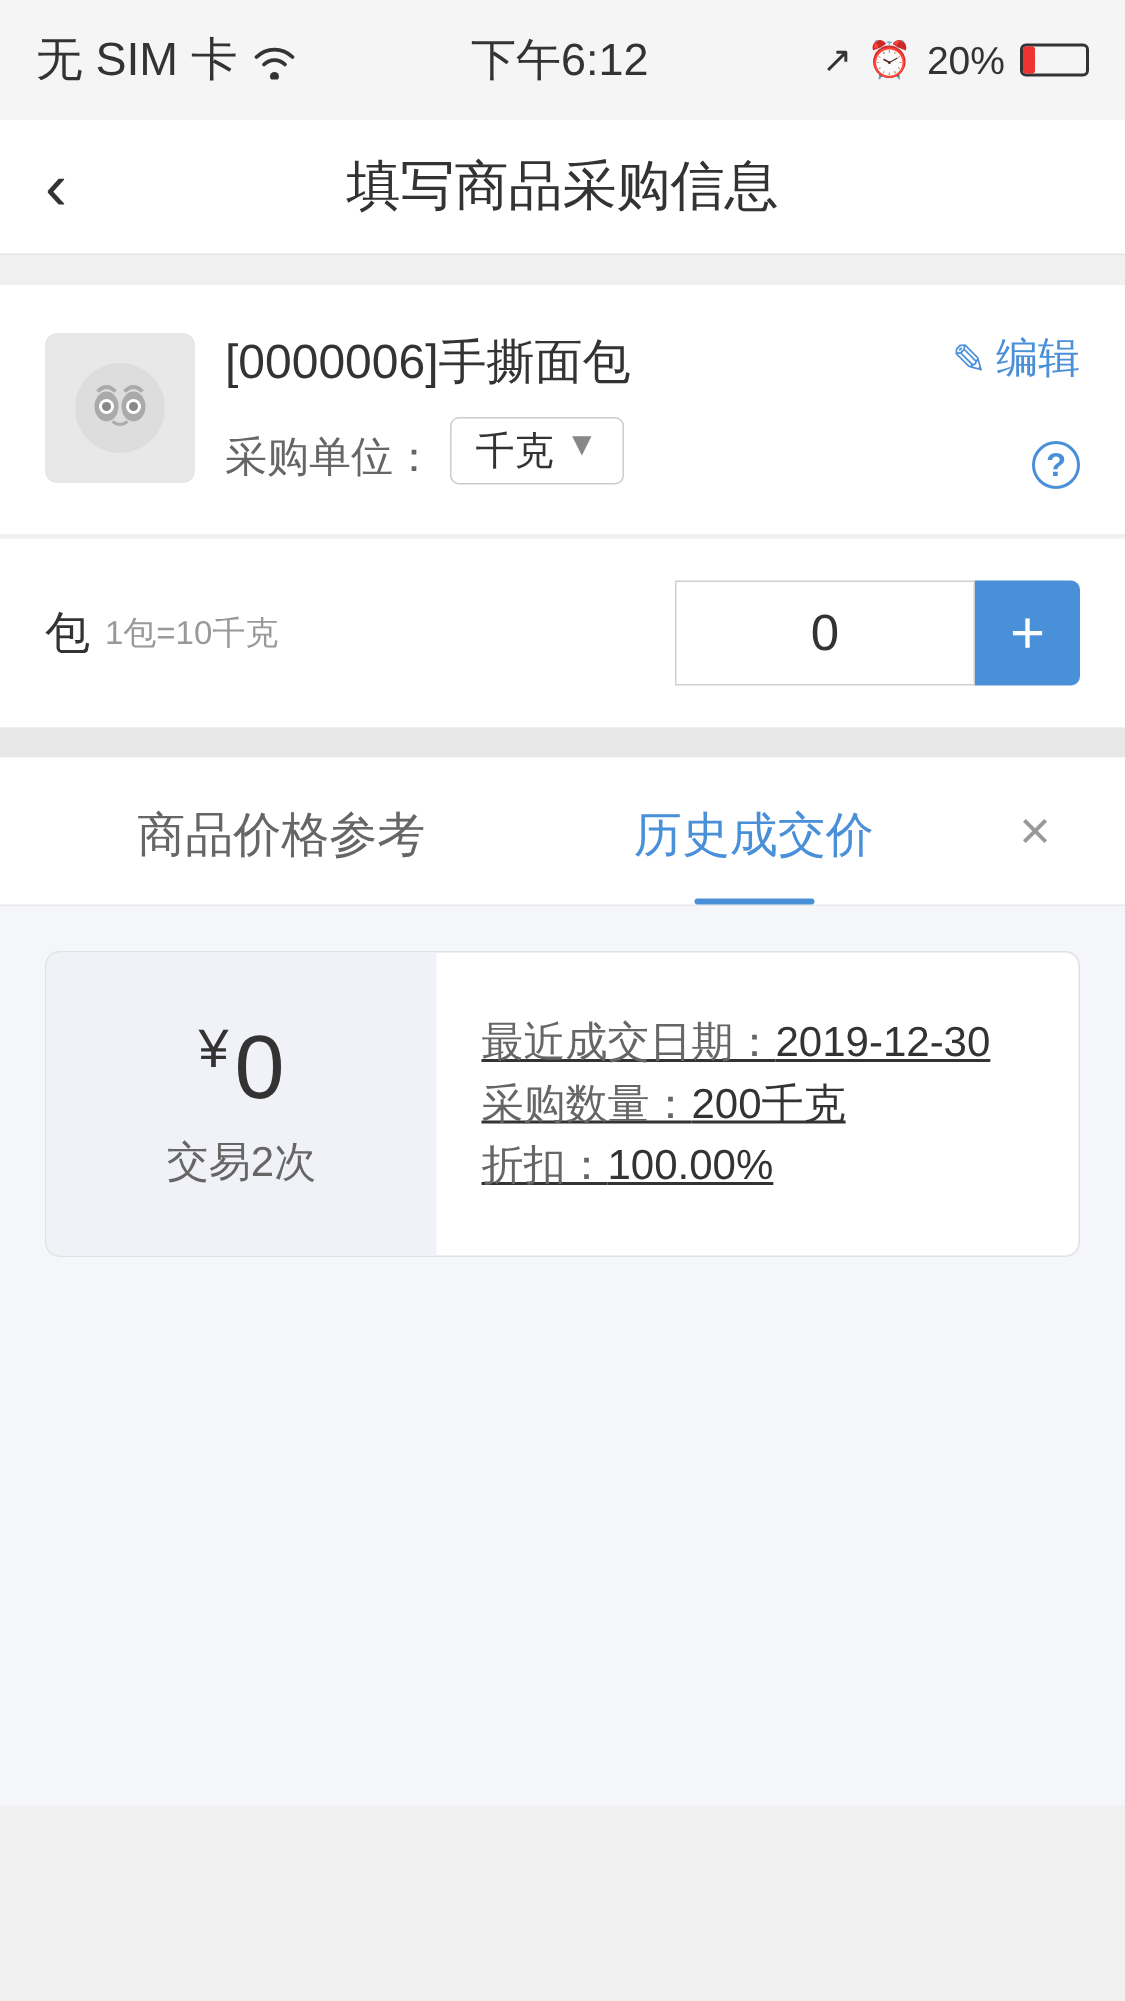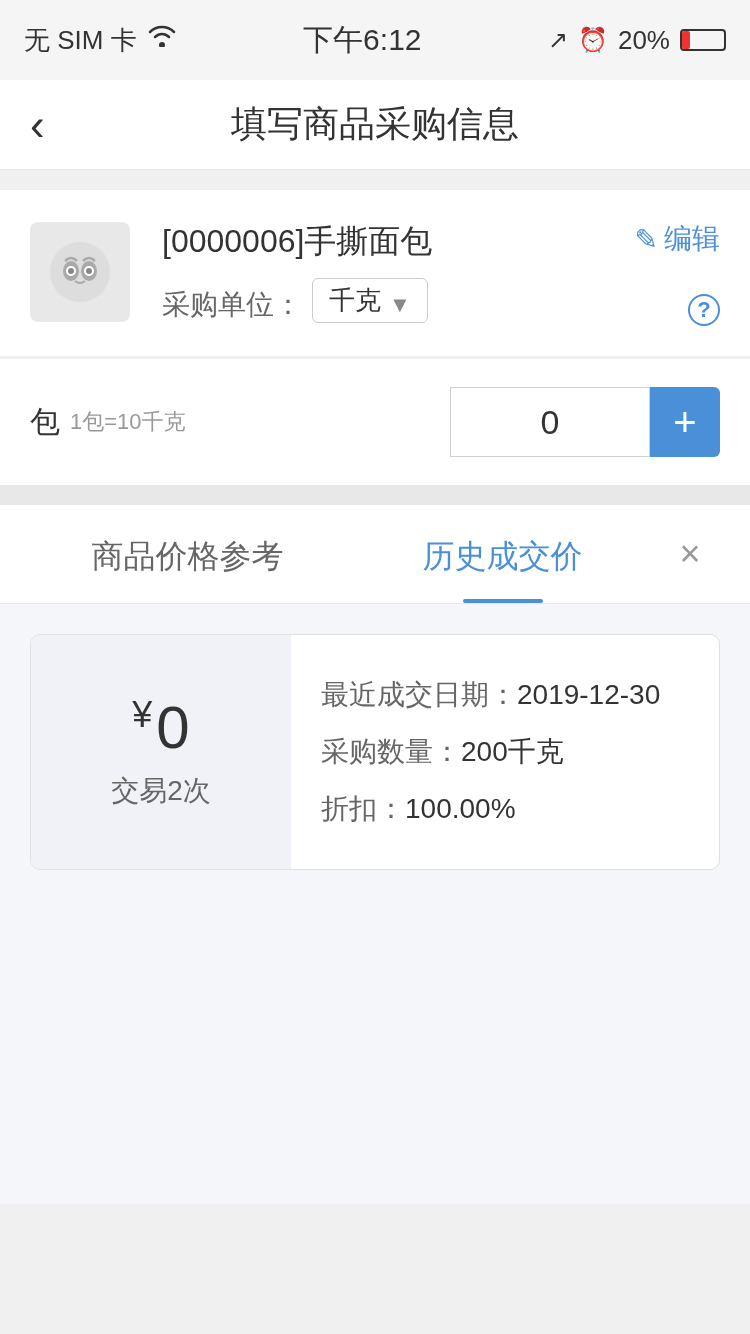--- a/index.html
+++ b/index.html
@@ -20,23 +20,23 @@
       background: #f5f5f5;
       display: flex;
       align-items: center;
       justify-content: space-between;
       padding: 0 24px;
       font-size: 26px;
       font-weight: 500;
     }
     .status-left {
       display: flex;
-      align-items: flex-start;
+      align-items: flex-end;
       gap: 10px;
-      font-size: 26px;
+      font-size: 31px;
     }
     .status-center {
       font-size: 30px;
       font-weight: 500;
     }
     .status-right {
       display: flex;
       align-items: center;
       gap: 10px;
       font-size: 26px;
@@ -90,21 +90,21 @@
       padding: 30px;
     }
     .product-header {
       display: flex;
       align-items: flex-start;
       justify-content: space-between;
     }
     .product-left {
       display: flex;
       align-items: center;
-      gap: 32px;
+      gap: 20px;
     }
     .product-thumb {
       width: 100px;
       height: 100px;
       background: #e8e8e8;
       border-radius: 8px;
       display: flex;
       align-items: center;
       justify-content: center;
       overflow: hidden;
@@ -128,21 +128,21 @@
     }
     .unit-label { color: #666; margin-top: 10px; }
     .unit-select {
       border: 1px solid #ccc;
       border-radius: 6px;
       padding: 4px 16px;
       font-size: 26px;
       color: #333;
       background: #fff;
       display: inline-flex;
-      align-items: flex-end;
+      align-items: flex-start;
       gap: 8px;
       cursor: pointer;
     }
     .unit-arrow { font-size: 22px; color: #888; }
     .product-edit {
       color: #4a90d9;
       font-size: 28px;
       display: flex;
       align-items: center;
       gap: 6px;
@@ -313,21 +313,22 @@
     .price-trades {
       font-size: 28px;
       color: #666;
       margin-top: 10px;
     }
     .price-right-panel {
       flex: 1;
       padding: 40px 30px;
       display: flex;
       flex-direction: column;
-      gap: 18px;
+      gap: 2px;
+      text-decoration: underline;
     }
     .price-detail-row {
       font-size: 28px;
       color: #333;
       line-height: 1.4;
     }
     .detail-label { color: #666; }
     .detail-value { color: #333; }
   </style>
 </head>

